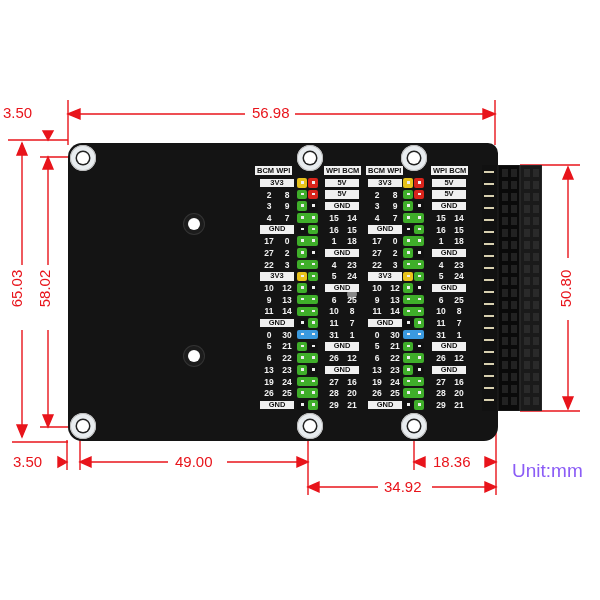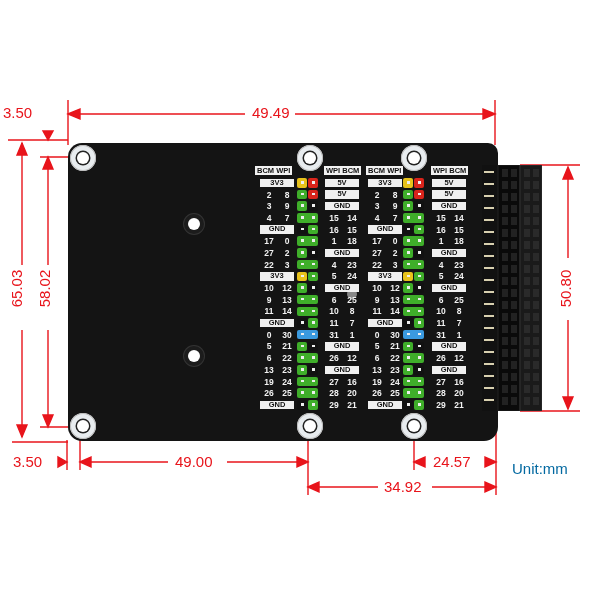--- a/index.html
+++ b/index.html
@@ -13,21 +13,21 @@
   .row { height:11.7px; display:flex; align-items:center; font-weight:bold; color:#f2f2f2; font-size:8.5px; white-space:nowrap; }
   .hdr { display:inline-block; background:#f2f2f2; color:#111; font-size:7.5px; font-weight:bold; padding:0 2px; line-height:9px; }
   .pill { display:inline-block; background:#f0f0f0; color:#111; font-size:7.5px; font-weight:bold; line-height:8.5px; text-align:center; width:34px; }
   .num { display:inline-block; width:18px; text-align:center; }
   .jcol { position:absolute; top:166px; width:22px; }
   .jrow { height:11.7px; position:relative; }
   .jmp { position:absolute; top:1px; height:9.5px; border-radius:2px; }
   .pin { position:absolute; top:4px; width:2.5px; height:2.5px; background:#eee; }
   .header40 { position:absolute; left:482px; top:165px; width:60px; height:246px; }
   .dim { color:#e8141b; font-size:15px; position:absolute; white-space:nowrap; }
-  .unit { color:#0369a1; font-size:15px; position:absolute; }
+  .unit { color:#8b5cf6; font-size:19px; position:absolute; }
 </style>
 </head>
 <body>
 
 <svg class="abs" style="left:0;top:0" width="600" height="600">
   <g stroke="#e8141b" stroke-width="1.4" fill="#e8141b">
 
     <line x1="68" y1="100" x2="68" y2="145"></line>
     <line x1="495" y1="100" x2="495" y2="145"></line>
     <line x1="72" y1="114" x2="245" y2="114"></line>
@@ -729,21 +729,21 @@
       <rect x="51" y="220" width="6" height="8" fill="#2a2a2a"></rect>
       <rect x="2" y="234" width="10" height="2" fill="#d8d0b0"></rect>
       <rect x="20" y="232" width="6" height="8" fill="#222"></rect>
       <rect x="29" y="232" width="6" height="8" fill="#222"></rect>
       <rect x="42" y="232" width="6" height="8" fill="#2a2a2a"></rect>
       <rect x="51" y="232" width="6" height="8" fill="#2a2a2a"></rect>
     </g>
 </svg>
 
 <div class="dim" style="left:3px;top:104px">3.50</div>
-<div class="dim" style="left:252px;top:104px">49.49</div>
+<div class="dim" style="left:252px;top:104px">56.98</div>
 <div class="dim" style="left:-2px;top:280px;transform:rotate(-90deg)">65.03</div>
 <div class="dim" style="left:26px;top:280px;transform:rotate(-90deg)">58.02</div>
 <div class="dim" style="left:13px;top:453px">3.50</div>
 <div class="dim" style="left:175px;top:453px">49.00</div>
 <div class="dim" style="left:384px;top:478px">34.92</div>
-<div class="dim" style="left:433px;top:453px">24.57</div>
+<div class="dim" style="left:433px;top:453px">18.36</div>
 <div class="dim" style="left:547px;top:280px;transform:rotate(-90deg)">50.80</div>
 <div class="unit" style="left:512px;top:460px">Unit:mm</div>
 
 </body></html>

